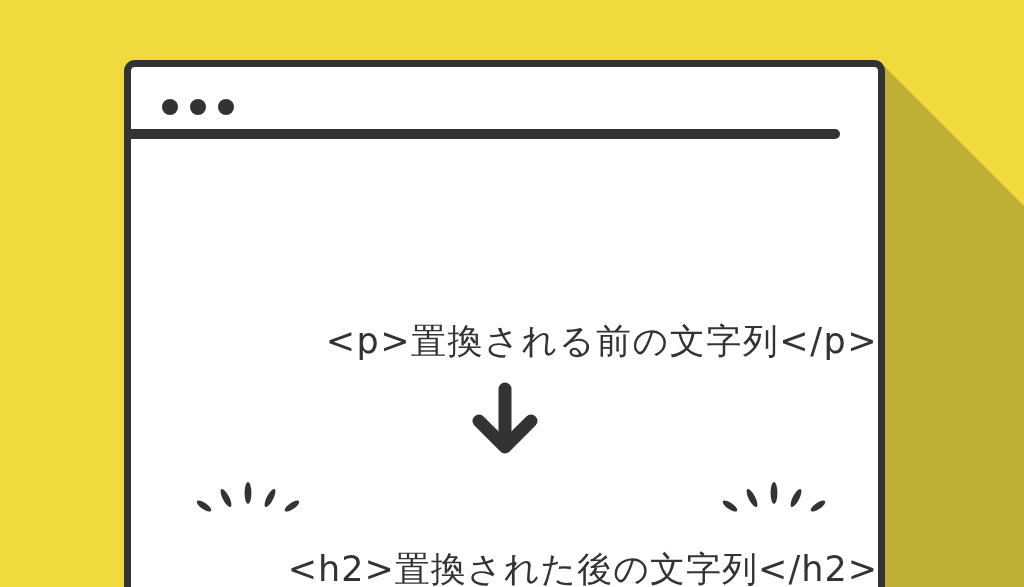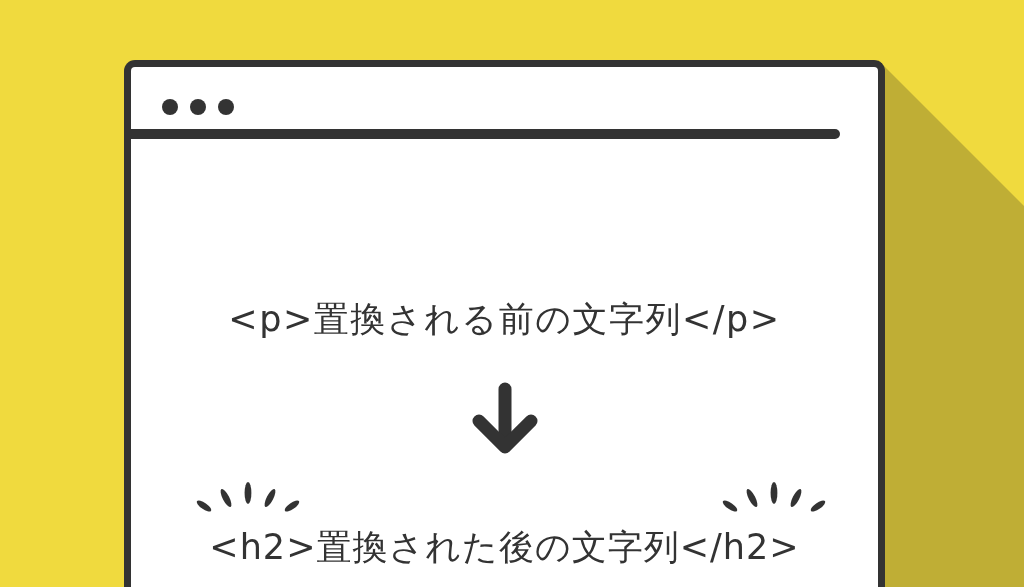--- a/index.html
+++ b/index.html
@@ -86,25 +86,26 @@
     left: 0;
     top: 72px;
     right: 0;
     bottom: 0;
   }
 
   .code-line {
     position: absolute;
     left: 0;
     width: 100%;
-    text-align: center;
+    text-align: right;
     color: #333333;
     font-family: "DejaVu Sans", "Liberation Sans", sans-serif;
     font-weight: 500;
     white-space: nowrap;
+    margin-top: 22px;
   }
   #line-before {
     top: 157px;
     font-size: 35px;
     letter-spacing: 1.5px;
   }
   #line-after {
     top: 385px;
     font-size: 35px;
     letter-spacing: 1.0px;

